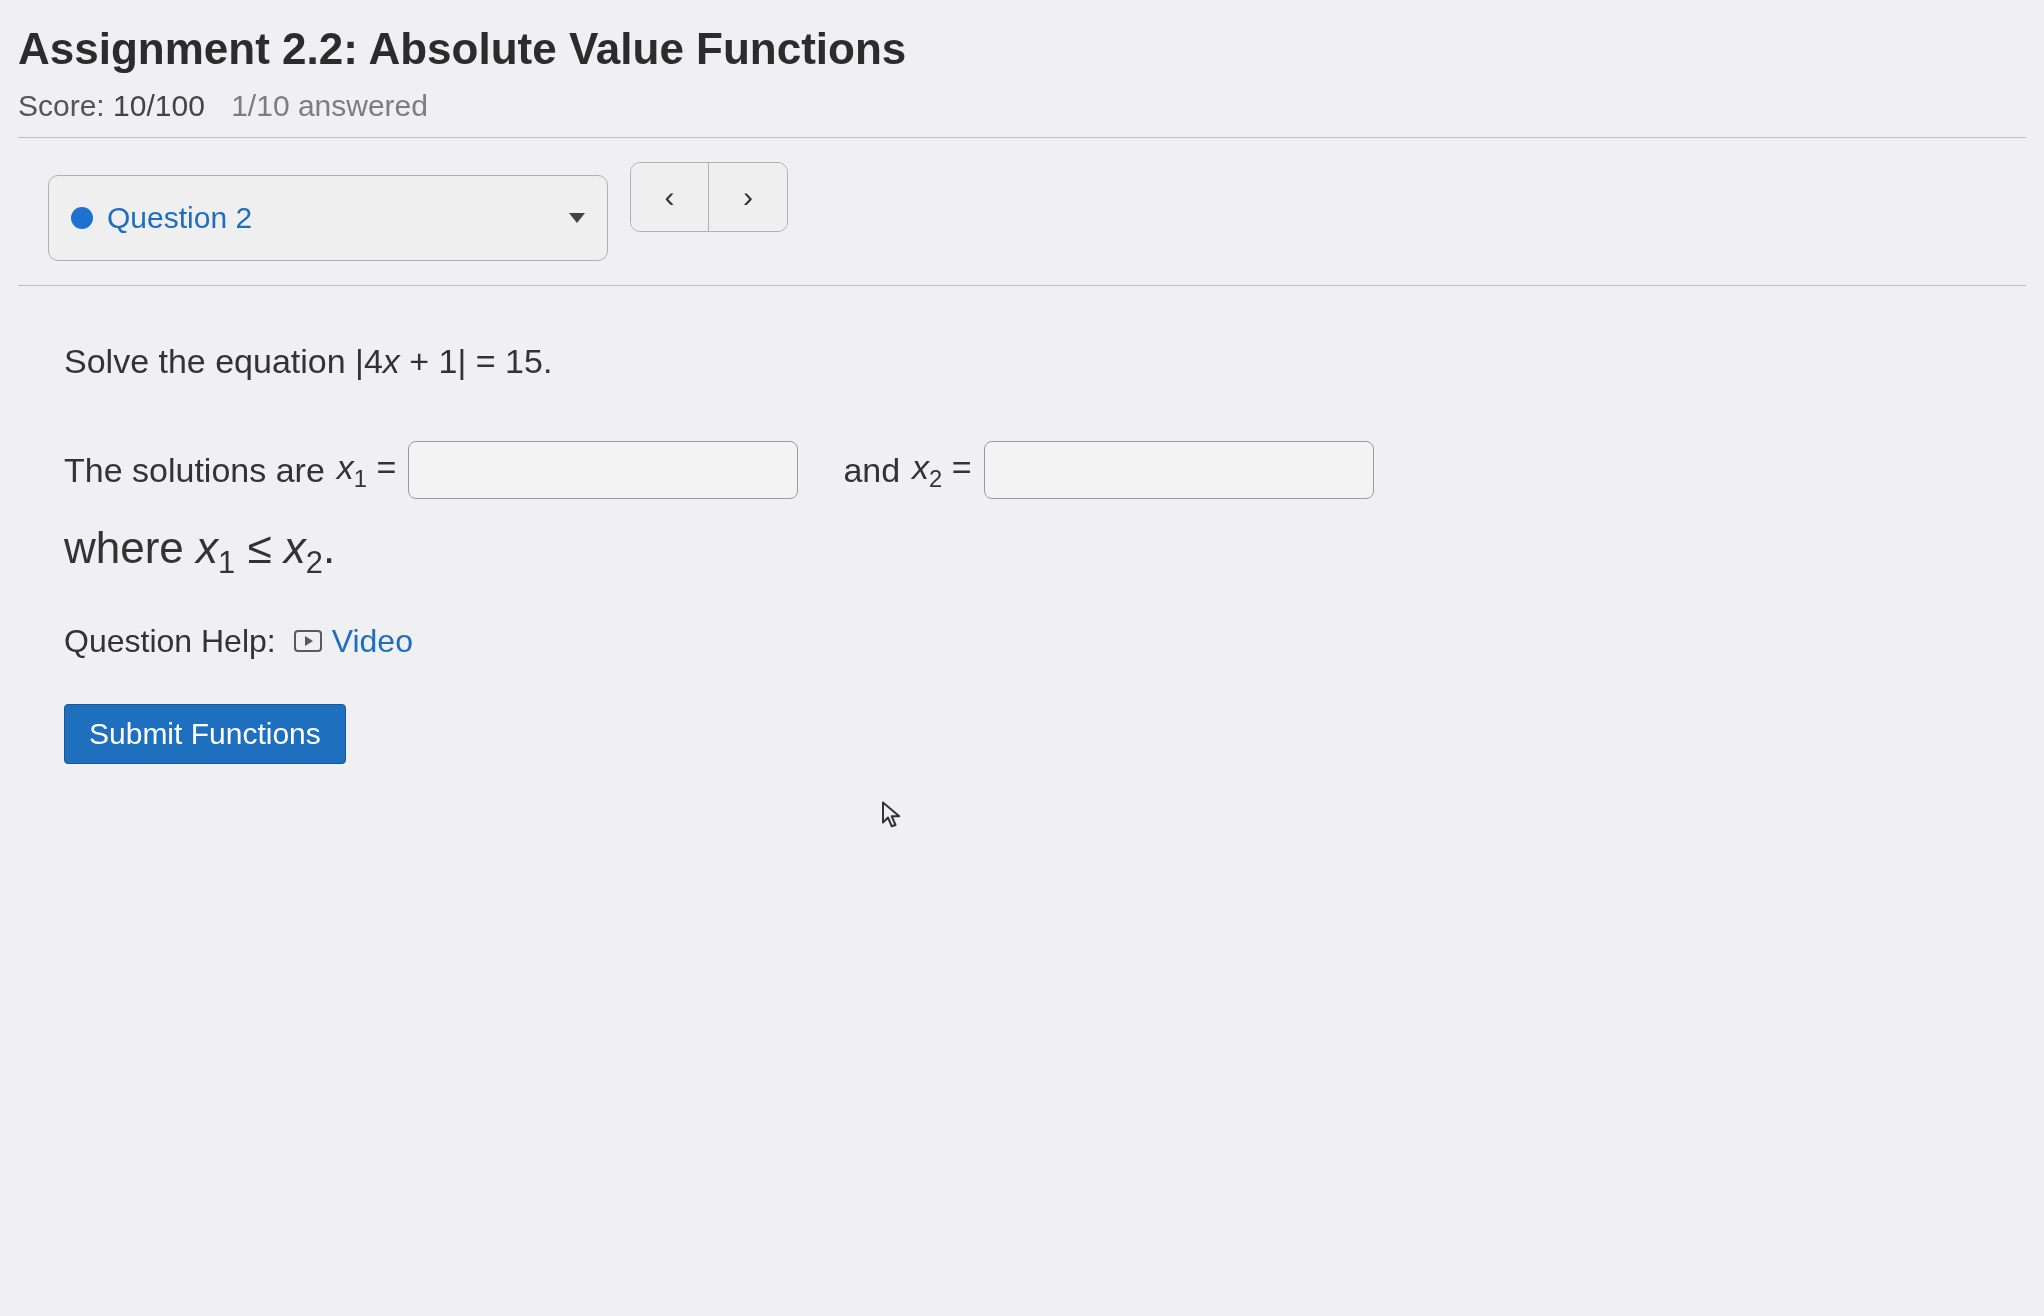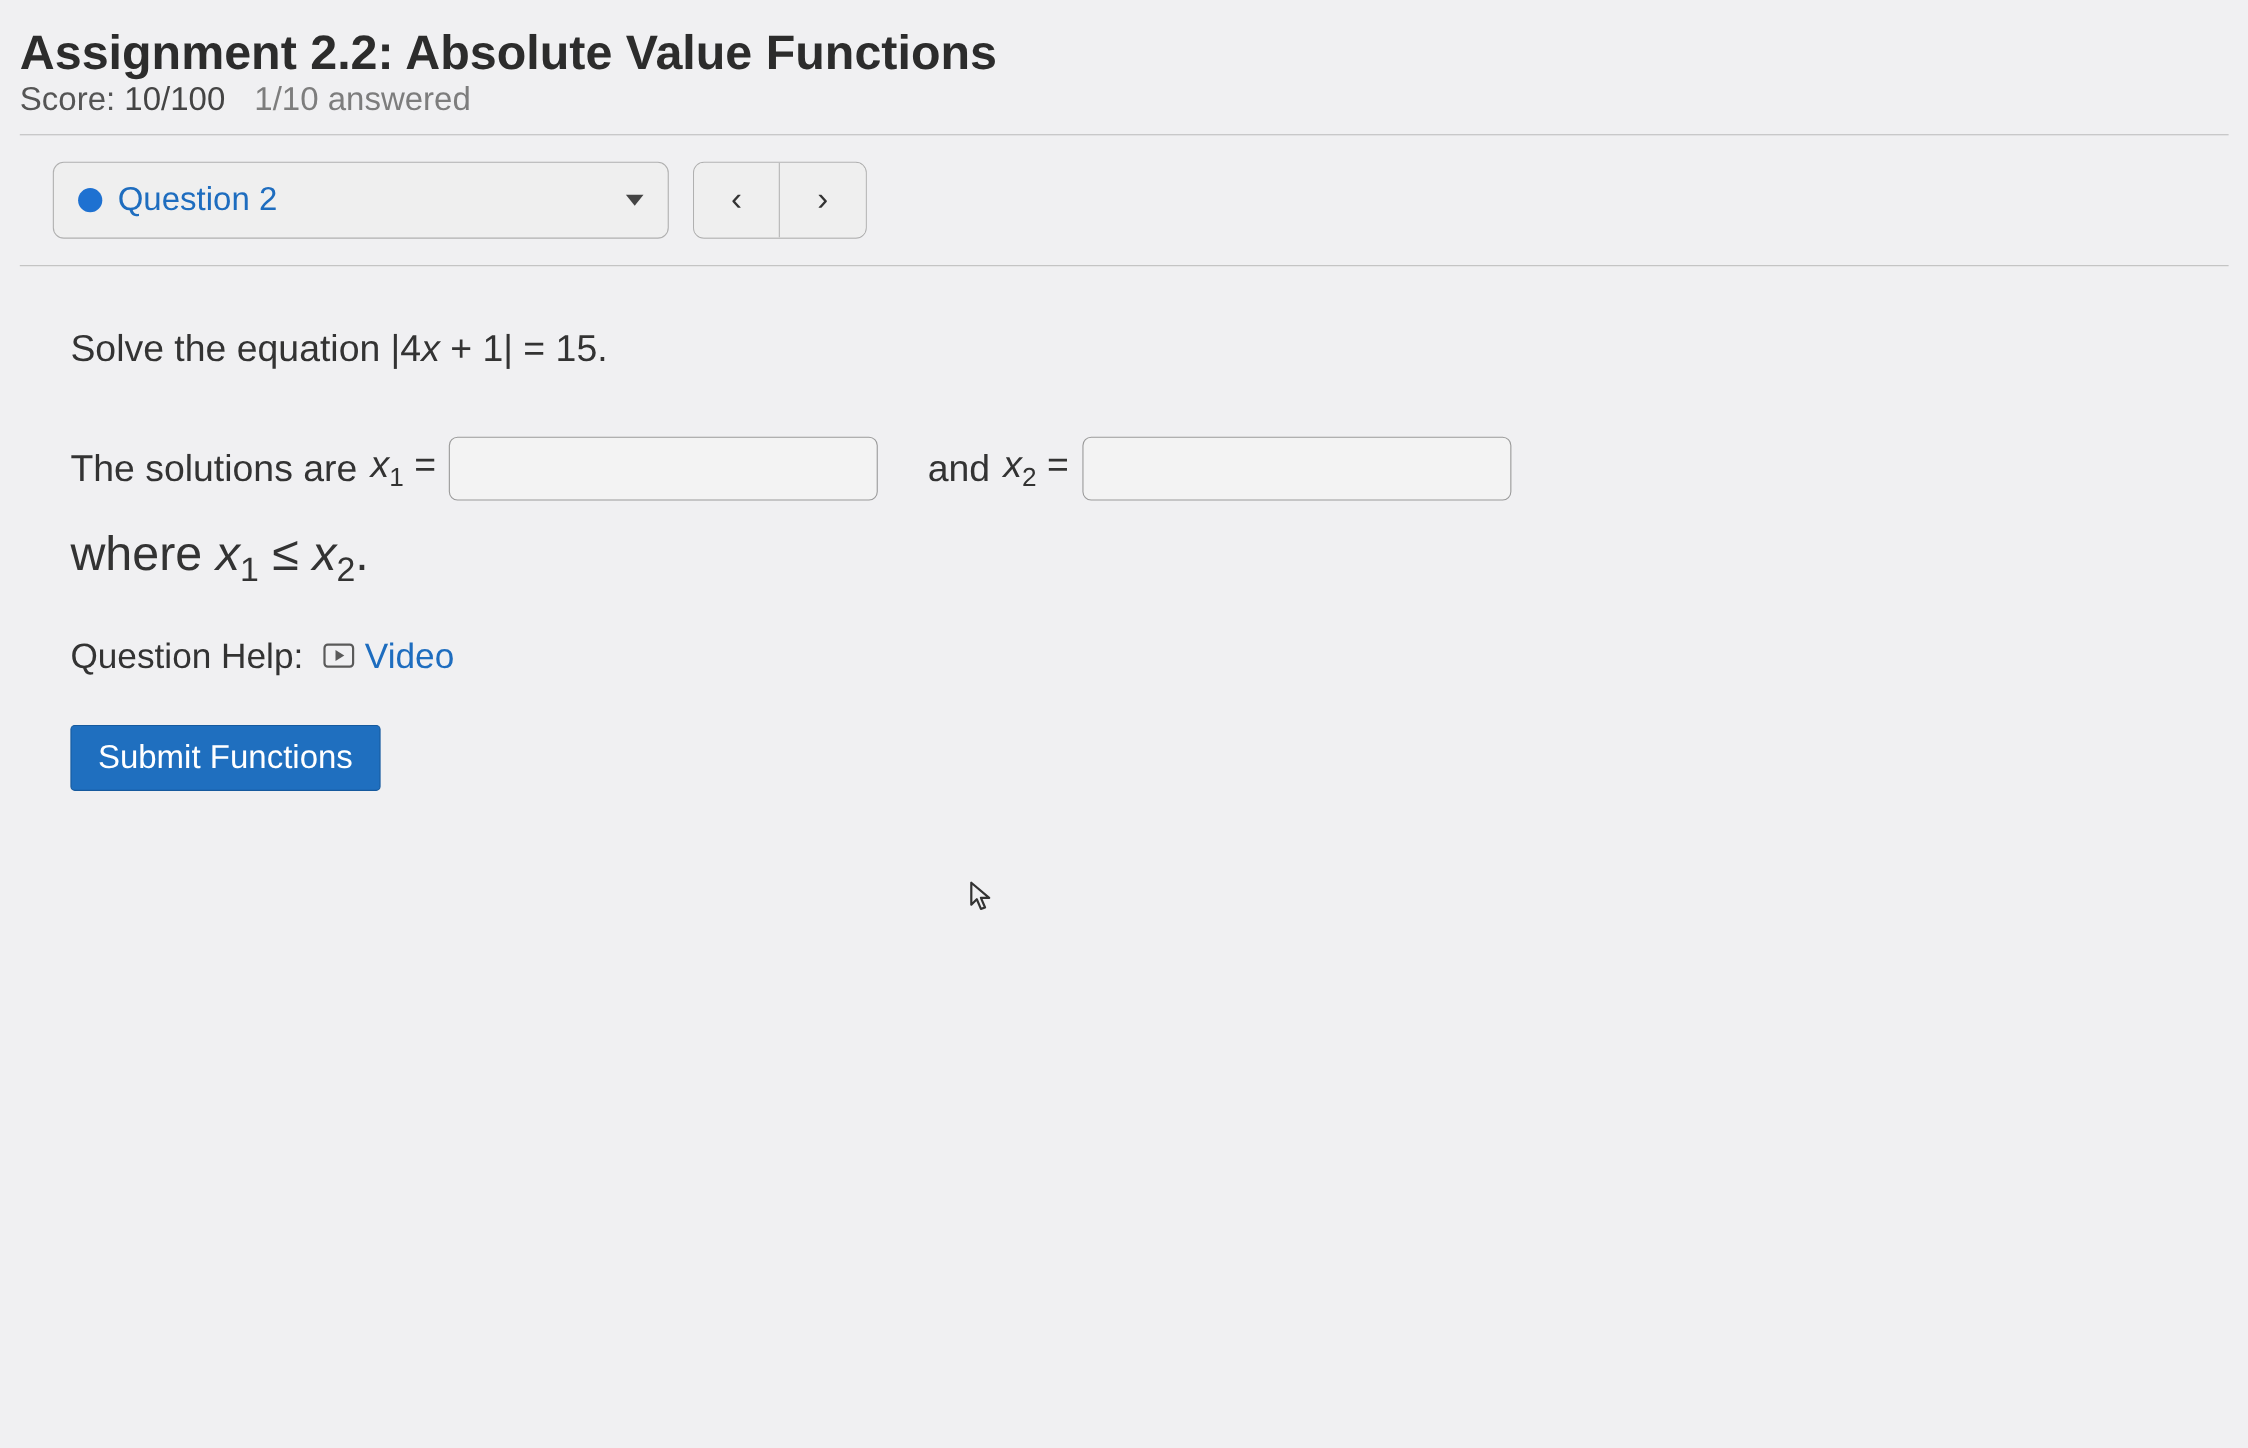--- a/index.html
+++ b/index.html
@@ -8,21 +8,21 @@
     font-family: -apple-system, BlinkMacSystemFont, "Segoe UI", Helvetica, Arial, sans-serif;
     background: #f0f0f2;
     color: #333;
     padding: 24px 18px;
   }
   .header { margin-bottom: 14px; }
   .title {
     font-size: 44px;
     font-weight: 700;
     color: #2c2c2c;
-    margin-bottom: 0;
+    margin-bottom: 15px;
   }
   .score-row {
     font-size: 30px;
     color: #555;
   }
   .score-val { color: #444; }
   .answered { color: #7d7d7d; margin-left: 18px; }
   hr.rule { border: none; border-top: 1px solid #bfbfbf; margin: 0 0 24px 0; }
 
   .navrow {
@@ -30,28 +30,29 @@
     gap: 22px;
     padding-left: 30px;
     margin-bottom: 24px;
     align-items: stretch;
   }
   .q-dropdown {
     display: flex;
     align-items: center;
     justify-content: space-between;
     width: 560px;
-    height: 70px;
+    height: 86px;
     border: 1px solid #b0b0b0;
     border-radius: 10px;
     background: #efefef;
     padding: 0 22px;
     font-size: 30px;
     color: #1e6dbf;
     cursor: pointer;
+    margin-top: 13px;
   }
   .q-dropdown .left { display: flex; align-items: center; gap: 14px; }
   .dot {
     width: 22px; height: 22px; border-radius: 50%;
     background: #1e71d1;
     display: inline-block;
   }
   .caret-down {
     width: 0; height: 0;
     border-left: 8px solid transparent;

